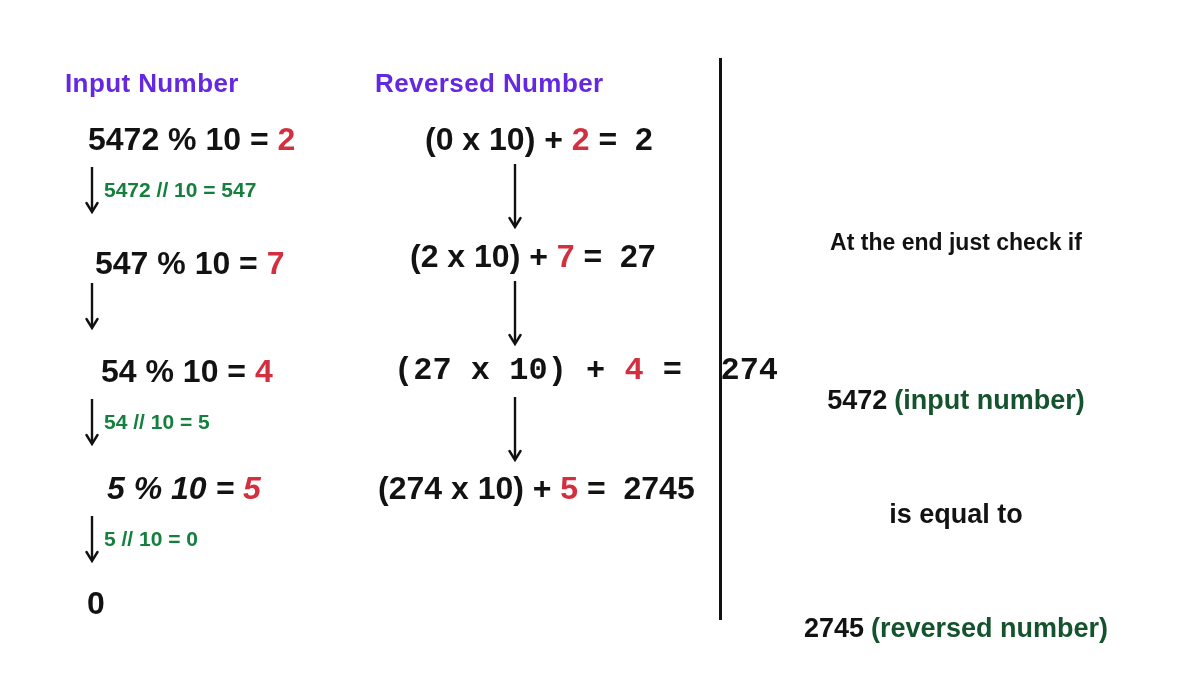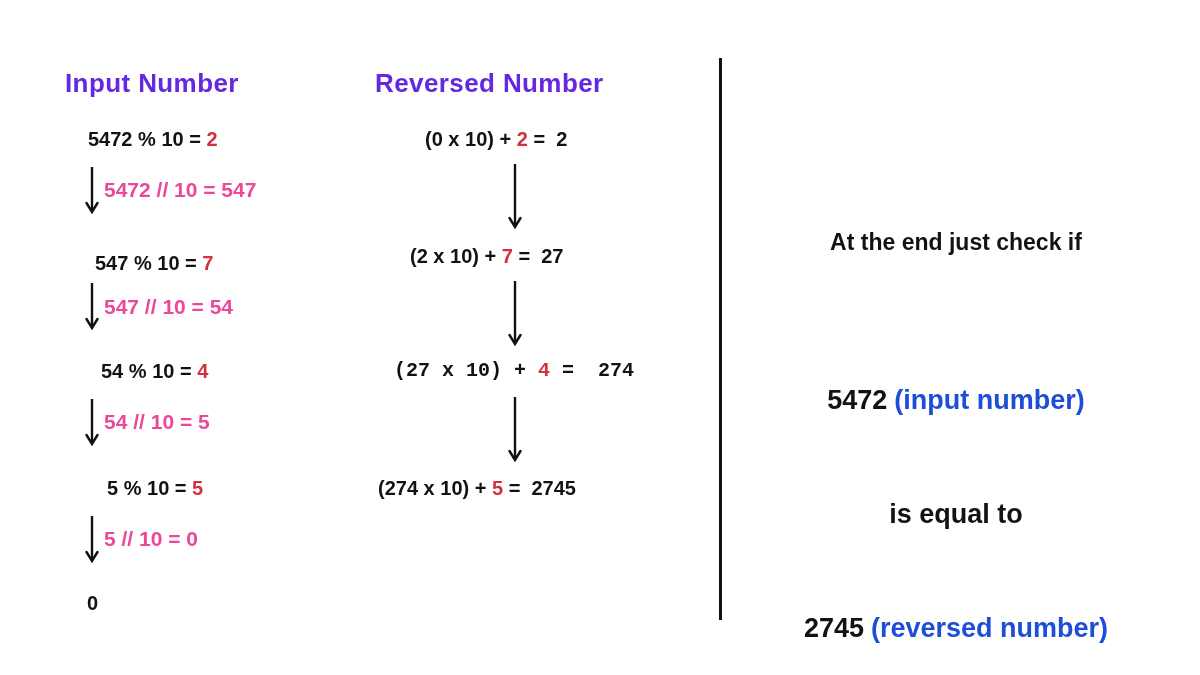--- a/index.html
+++ b/index.html
@@ -18,32 +18,32 @@
   .col-header {
     position: absolute;
     font-size: 26px;
     line-height: 30px;
     color: #6428e0;
     letter-spacing: 0.4px;
     white-space: pre;
   }
   .eq {
     position: absolute;
-    font-size: 20px;
+    font-size: 32px;
     line-height: 30px;
     white-space: pre;
     color: #121212;
   }
   .red { color: #d32f3f; }
   .note {
     position: absolute;
     font-size: 21px;
     line-height: 26px;
     white-space: pre;
-    color: #ec4899;
+    color: #15803d;
   }
   .arrow { position: absolute; }
   .divider {
     position: absolute;
     left: 719px;
     top: 58px;
     width: 3px;
     height: 562px;
     background: #111111;
   }
@@ -60,21 +60,21 @@
   .conclusion-block {
     position: absolute;
     left: 750px;
     top: 305px;
     width: 412px;
     text-align: center;
     font-size: 27px;
     line-height: 38px;
     white-space: pre;
   }
-  .purple { color: #1d4ed8; }
+  .purple { color: #14532d; }
   .conclusion-block .purple { margin-left: 7px; }
 </style>
 </head>
 <body>
 
 <div class="canvas">
 
   <div class="col-header" style="left:65px; top:68px;">Input Number</div>
   <div class="col-header" style="left:375px; top:68px;">Reversed Number</div>
 
@@ -87,32 +87,31 @@
   </div>
   <div class="note" style="left:104px; top:177px;">5472 // 10 = 547</div>
 
   <div class="eq" style="left:95px; top:248px;"><span>547 % 10 = </span><span class="red">7</span></div>
   <div class="arrow" style="left:84px; top:282px;">
     <svg width="16" height="48" viewBox="0 0 16 48">
         <line x1="8" y1="1" x2="8" y2="44" stroke="#111" stroke-width="2.4"></line>
         <polyline points="2.5,37 8,46 13.5,37" fill="none" stroke="#111" stroke-width="2.4" stroke-linecap="round"></polyline>
       </svg>
   </div>
-  <div class="note" style="left:104px; top:294px;">547 // 10 = 54</div>
 
   <div class="eq" style="left:101px; top:356px;"><span>54 % 10 = </span><span class="red">4</span></div>
   <div class="arrow" style="left:84px; top:398px;">
     <svg width="16" height="48" viewBox="0 0 16 48">
         <line x1="8" y1="1" x2="8" y2="44" stroke="#111" stroke-width="2.4"></line>
         <polyline points="2.5,37 8,46 13.5,37" fill="none" stroke="#111" stroke-width="2.4" stroke-linecap="round"></polyline>
       </svg>
   </div>
   <div class="note" style="left:104px; top:409px;">54 // 10 = 5</div>
 
-  <div class="eq" style="left:107px; top:473px;"><span>5 % 10 = </span><span class="red">5</span></div>
+  <div class="eq" style="left:107px; top:473px;font-style:italic;"><span>5 % 10 = </span><span class="red">5</span></div>
   <div class="arrow" style="left:84px; top:515px;">
     <svg width="16" height="48" viewBox="0 0 16 48">
         <line x1="8" y1="1" x2="8" y2="44" stroke="#111" stroke-width="2.4"></line>
         <polyline points="2.5,37 8,46 13.5,37" fill="none" stroke="#111" stroke-width="2.4" stroke-linecap="round"></polyline>
       </svg>
   </div>
   <div class="note" style="left:104px; top:526px;">5 // 10 = 0</div>
 
   <div class="eq" style="left:87px; top:588px;">0</div>
 

